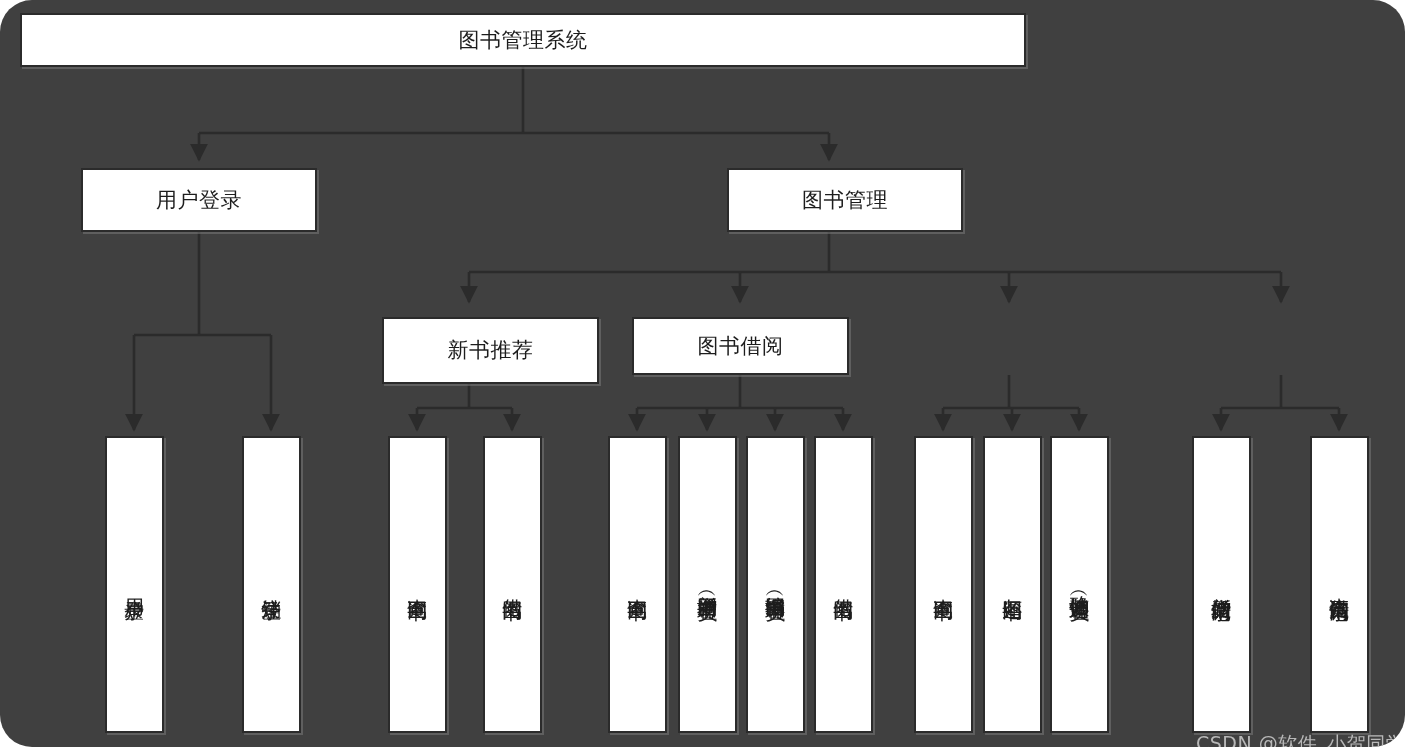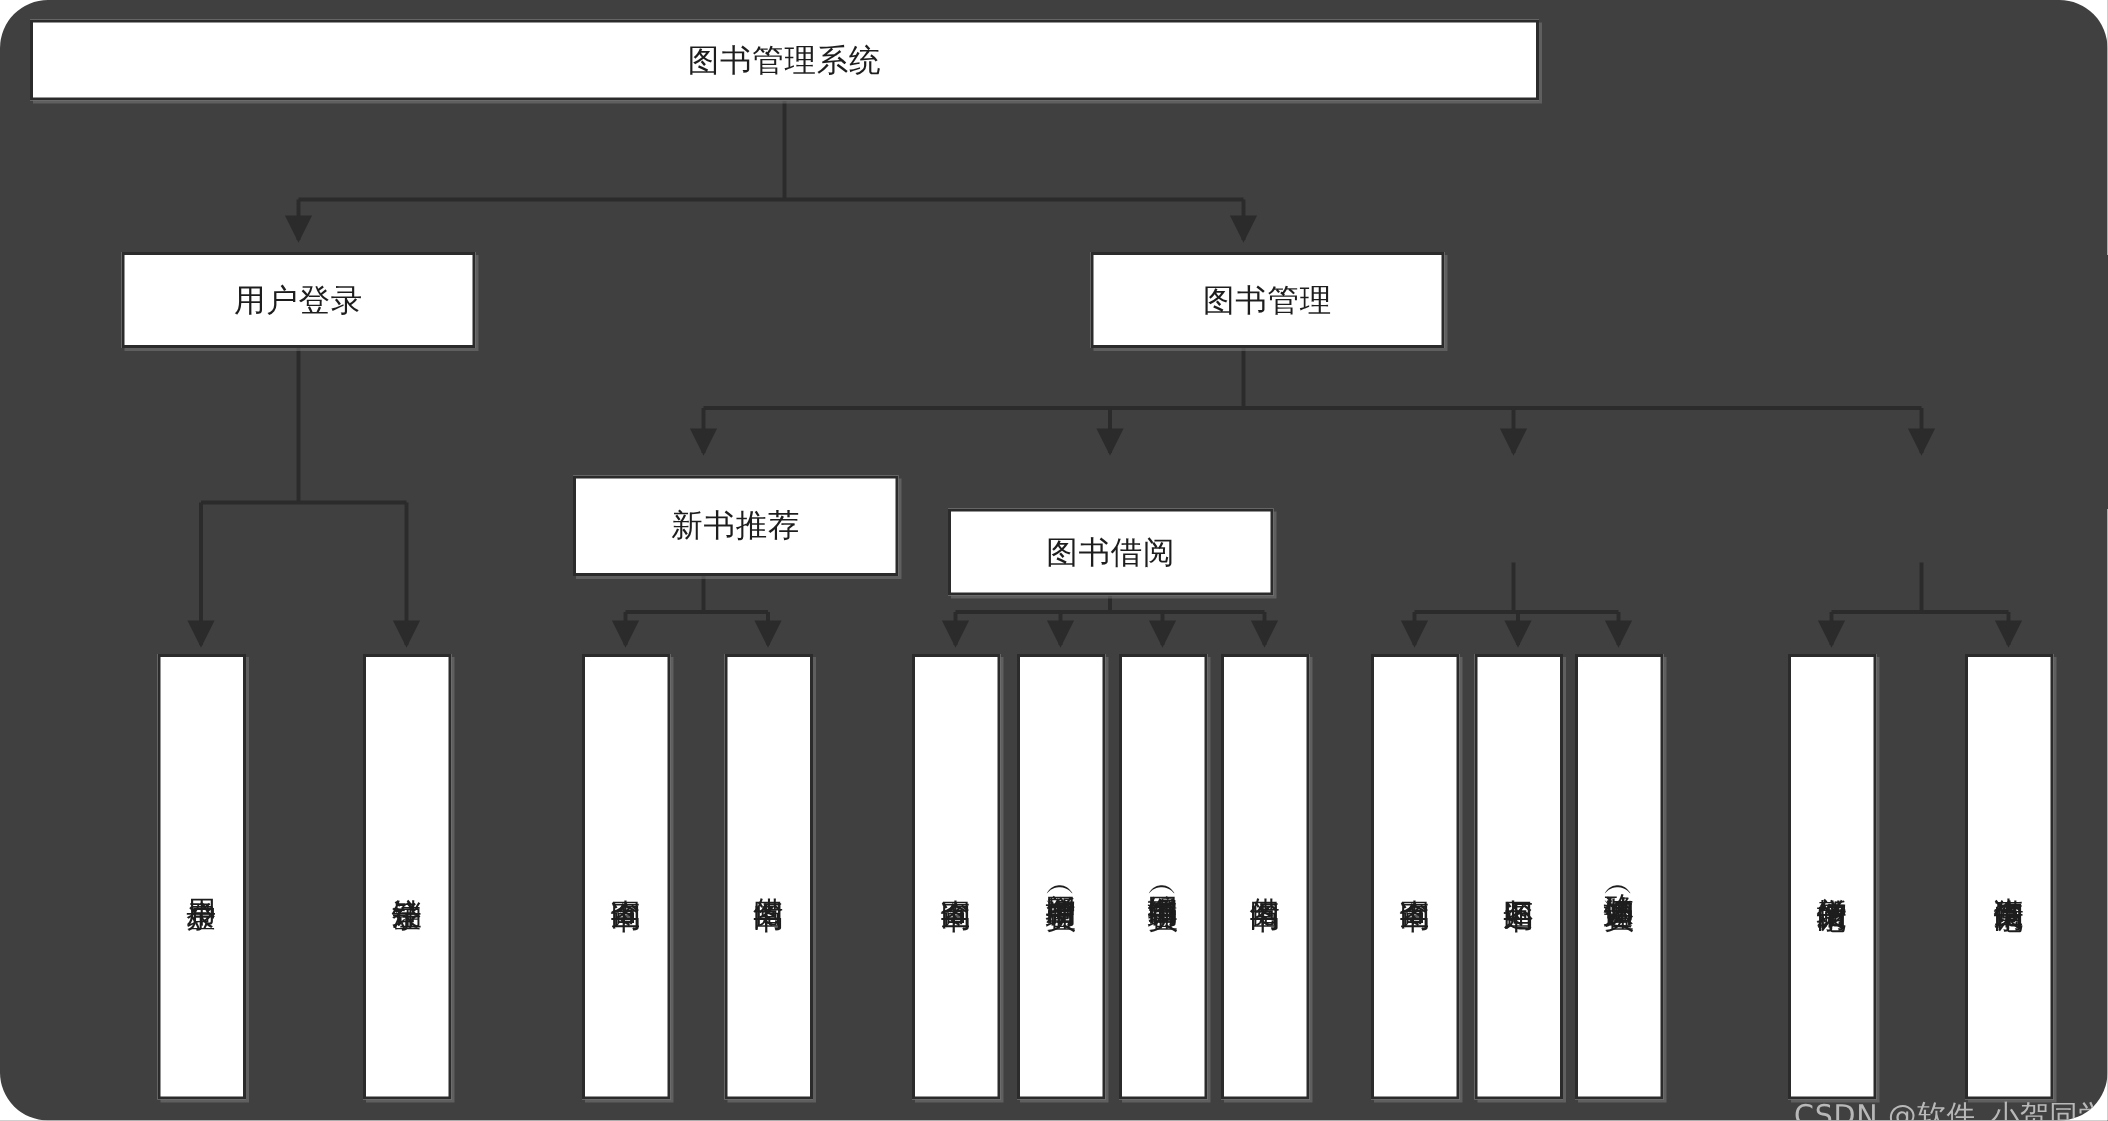--- a/index.html
+++ b/index.html
@@ -128,21 +128,21 @@
   <div class="node" style="left:81px; top:168px; width:236px; height:64px;">
     <span class="label">用户登录</span>
   </div>
   <div class="node" style="left:711px; top:168px; width:236px; height:64px;margin-left:16px;">
     <span class="label">图书管理</span>
   </div>
 
   <div class="node" style="left:382px; top:317px; width:217px; height:67px;">
     <span class="label">新书推荐</span>
   </div>
-  <div class="node" style="left:632px; top:317px; width:217px; height:58px;margin-top:22px;">
+  <div class="node" style="left:632px; top:317px; width:217px; height:58px;">
     <span class="label">图书借阅</span>
   </div>
 
   <div class="node vertical" style="left:105px; top:436px; width:59px; height:297px;">
     <span class="label">用户登录</span>
   </div>
   <div class="node vertical" style="left:242px; top:436px; width:59px; height:297px;">
     <span class="label">注销登录</span>
   </div>
 

